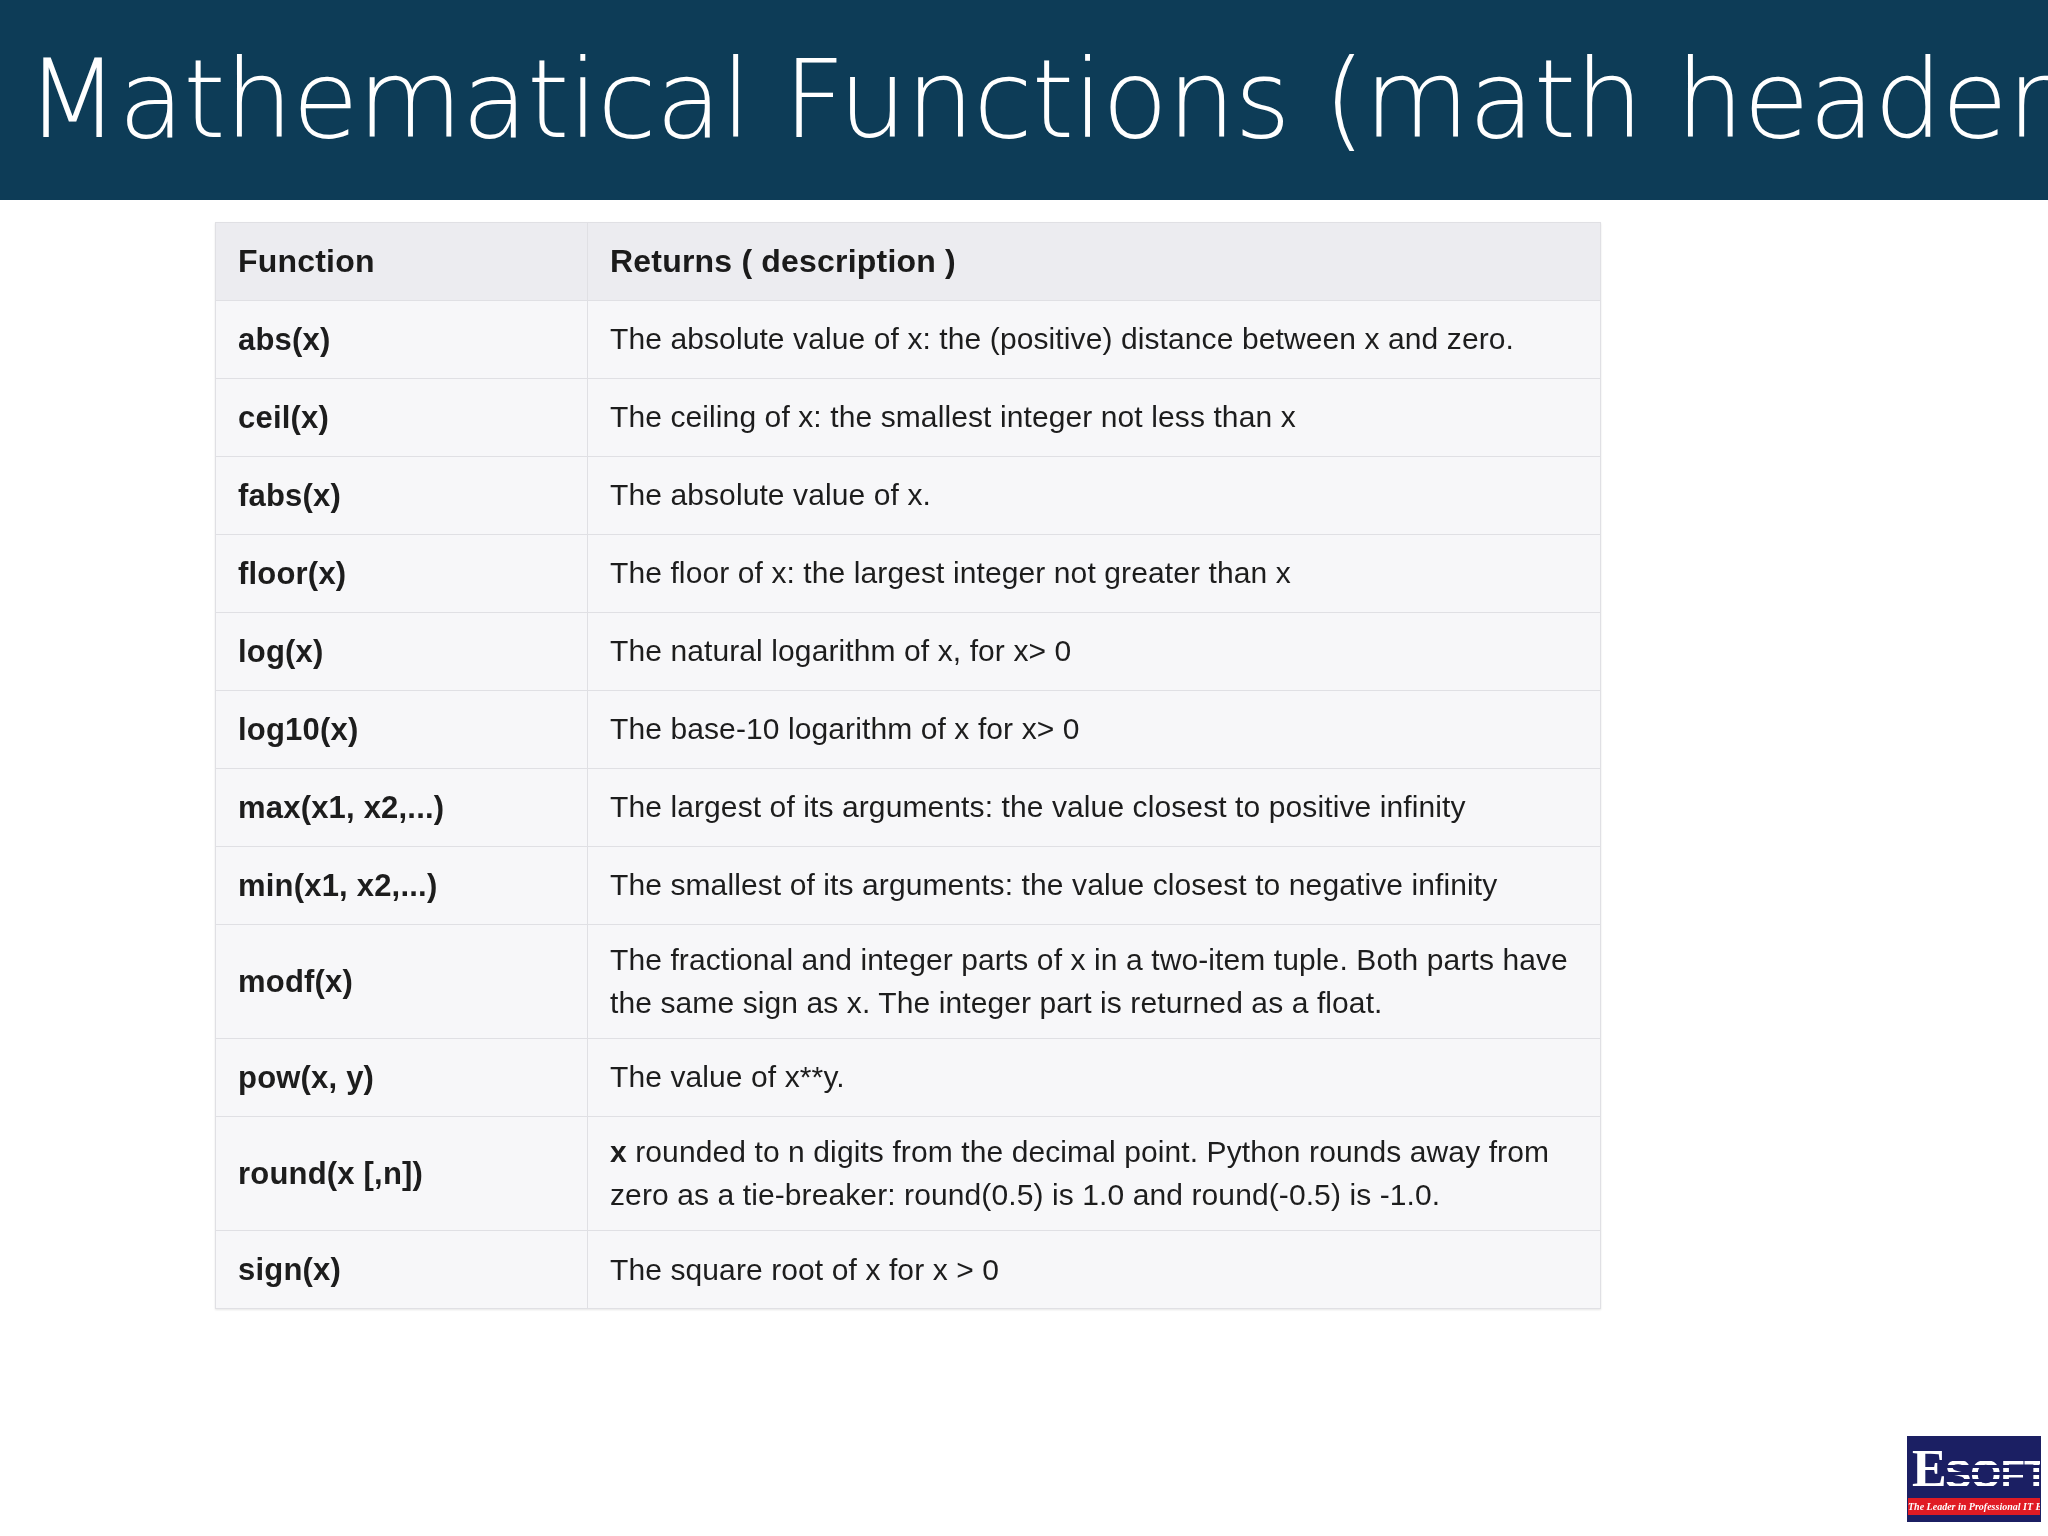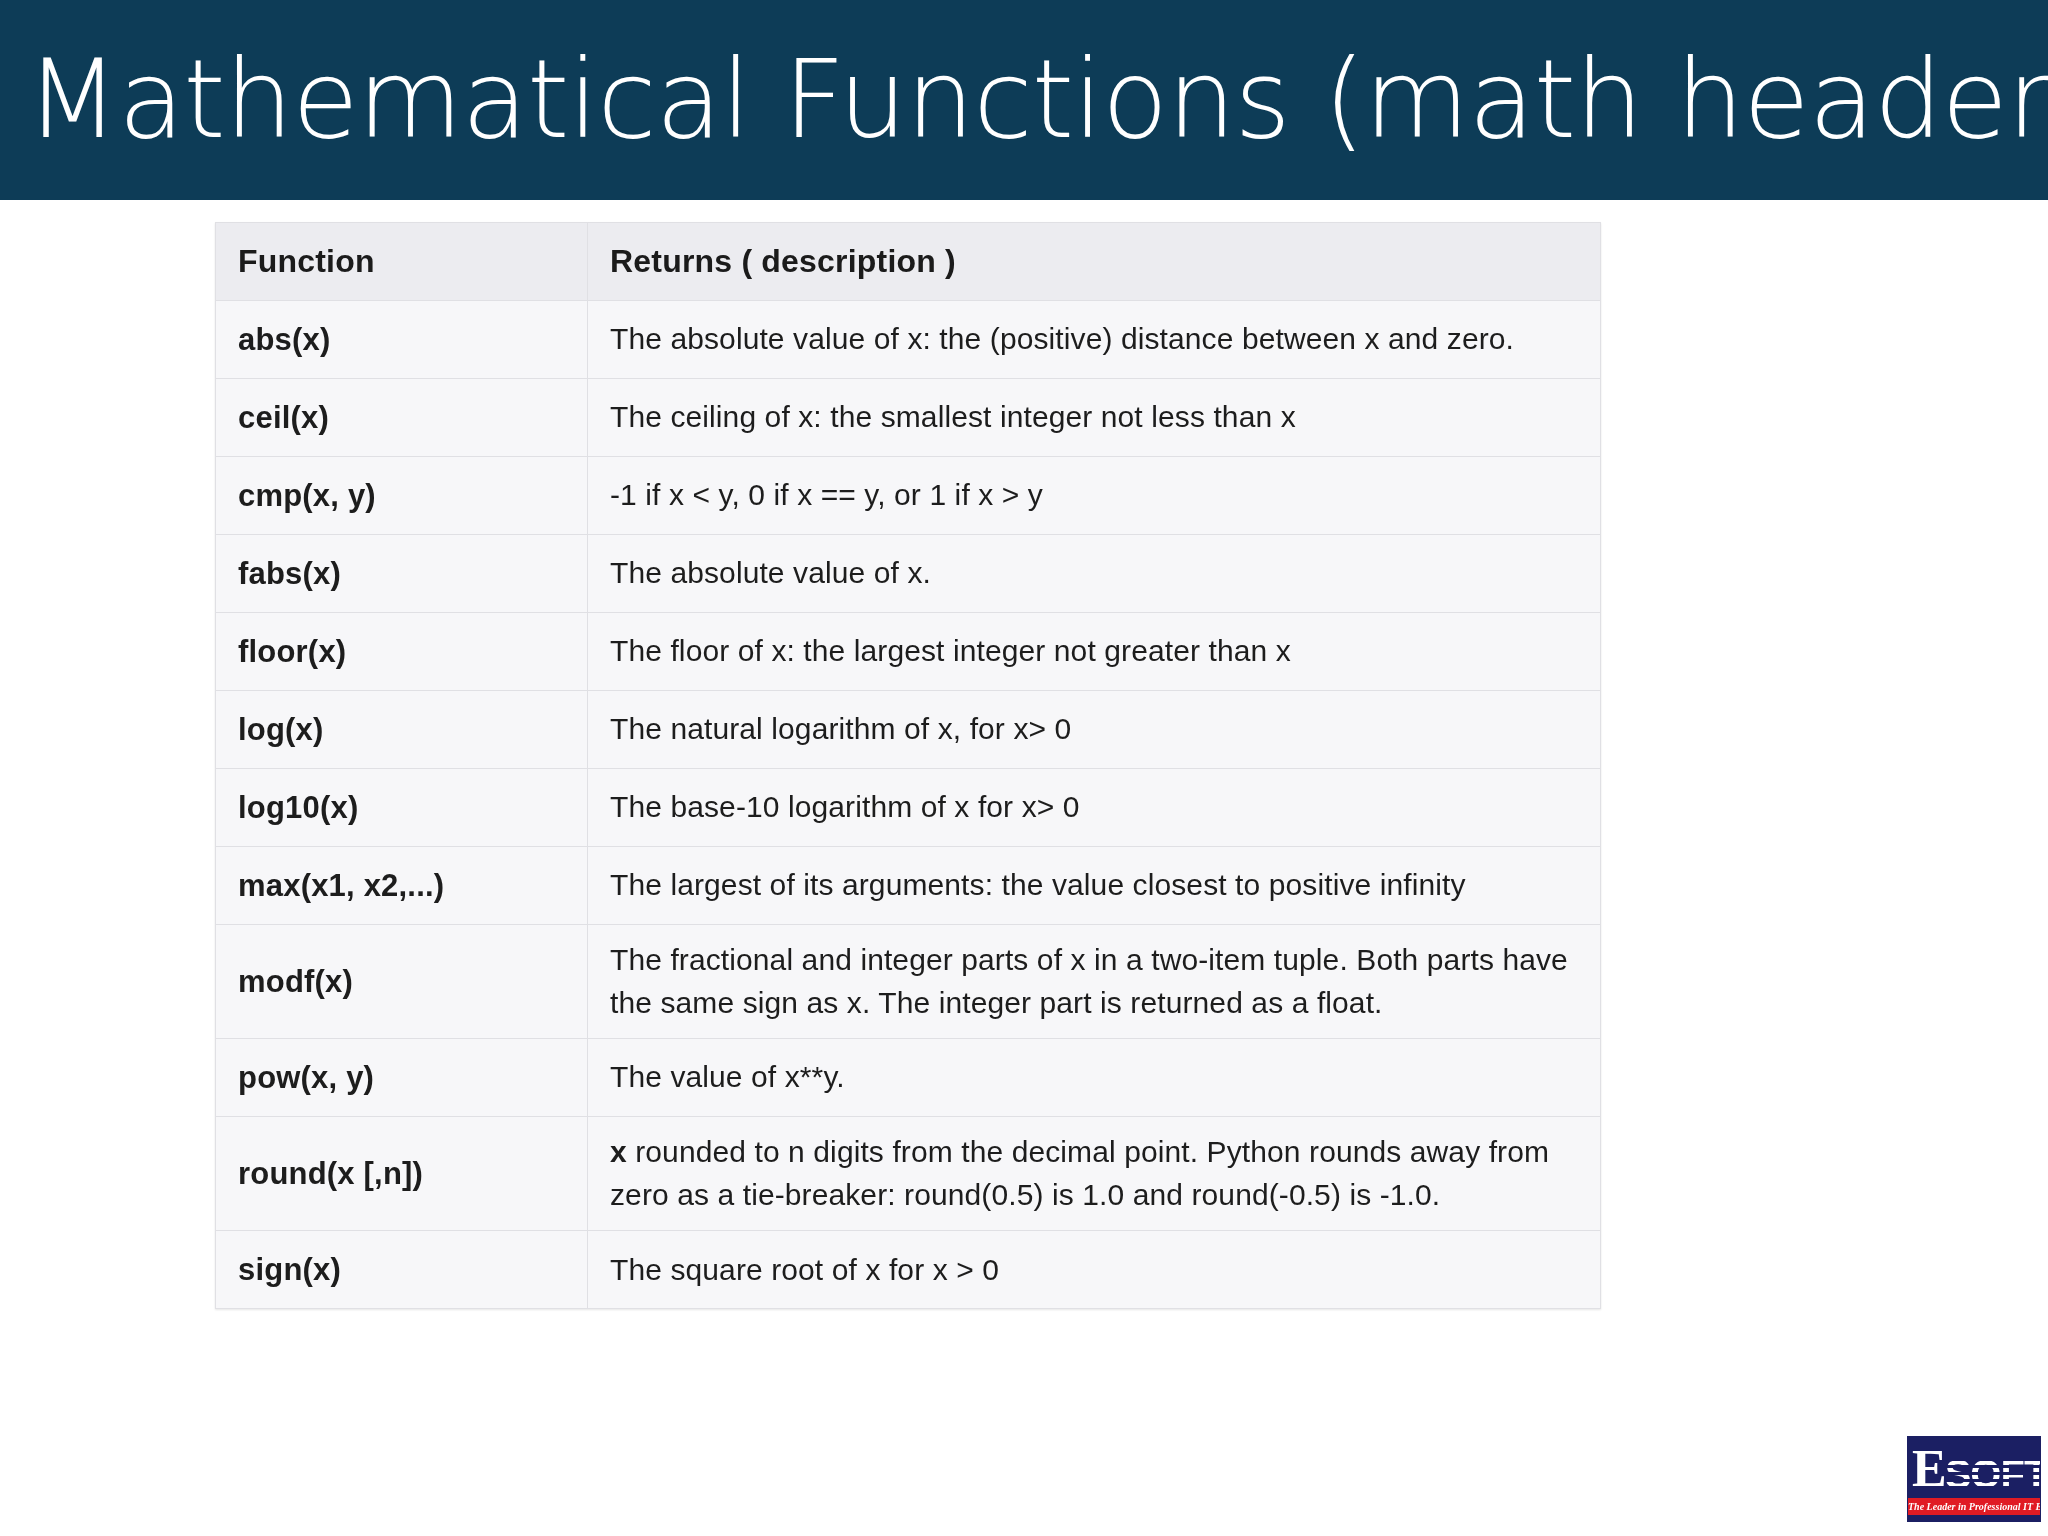--- a/index.html
+++ b/index.html
@@ -190,42 +190,42 @@
     <tbody>
       <tr>
         <td class="fn-cell">abs(x)</td>
         <td class="desc-cell">The absolute value of x: the (positive) distance between x and zero.</td>
       </tr>
       <tr>
         <td class="fn-cell">ceil(x)</td>
         <td class="desc-cell">The ceiling of x: the smallest integer not less than x</td>
       </tr>
       <tr>
-        <td class="fn-cell">cmp(x, y)</td>
-        <td class="desc-cell">-1 if x &lt; y, 0 if x == y, or 1 if x &gt; y</td>
-      </tr>
-      <tr>
         <td class="fn-cell">fabs(x)</td>
         <td class="desc-cell">The absolute value of x.</td>
       </tr>
       <tr>
         <td class="fn-cell">floor(x)</td>
         <td class="desc-cell">The floor of x: the largest integer not greater than x</td>
       </tr>
       <tr>
         <td class="fn-cell">log(x)</td>
         <td class="desc-cell">The natural logarithm of x, for x&gt; 0</td>
       </tr>
       <tr>
         <td class="fn-cell">log10(x)</td>
         <td class="desc-cell">The base-10 logarithm of x for x&gt; 0</td>
       </tr>
       <tr>
         <td class="fn-cell">max(x1, x2,...)</td>
         <td class="desc-cell">The largest of its arguments: the value closest to positive infinity</td>
+      </tr>
+      <tr>
+        <td class="fn-cell">min(x1, x2,...)</td>
+        <td class="desc-cell">The smallest of its arguments: the value closest to negative infinity</td>
       </tr>
       <tr>
         <td class="fn-cell">modf(x)</td>
         <td class="desc-cell">The fractional and integer parts of x in a two-item tuple. Both parts have the same sign as x. The integer part is returned as a float.</td>
       </tr>
       <tr>
         <td class="fn-cell">pow(x, y)</td>
         <td class="desc-cell">The value of x**y.</td>
       </tr>
       <tr>

